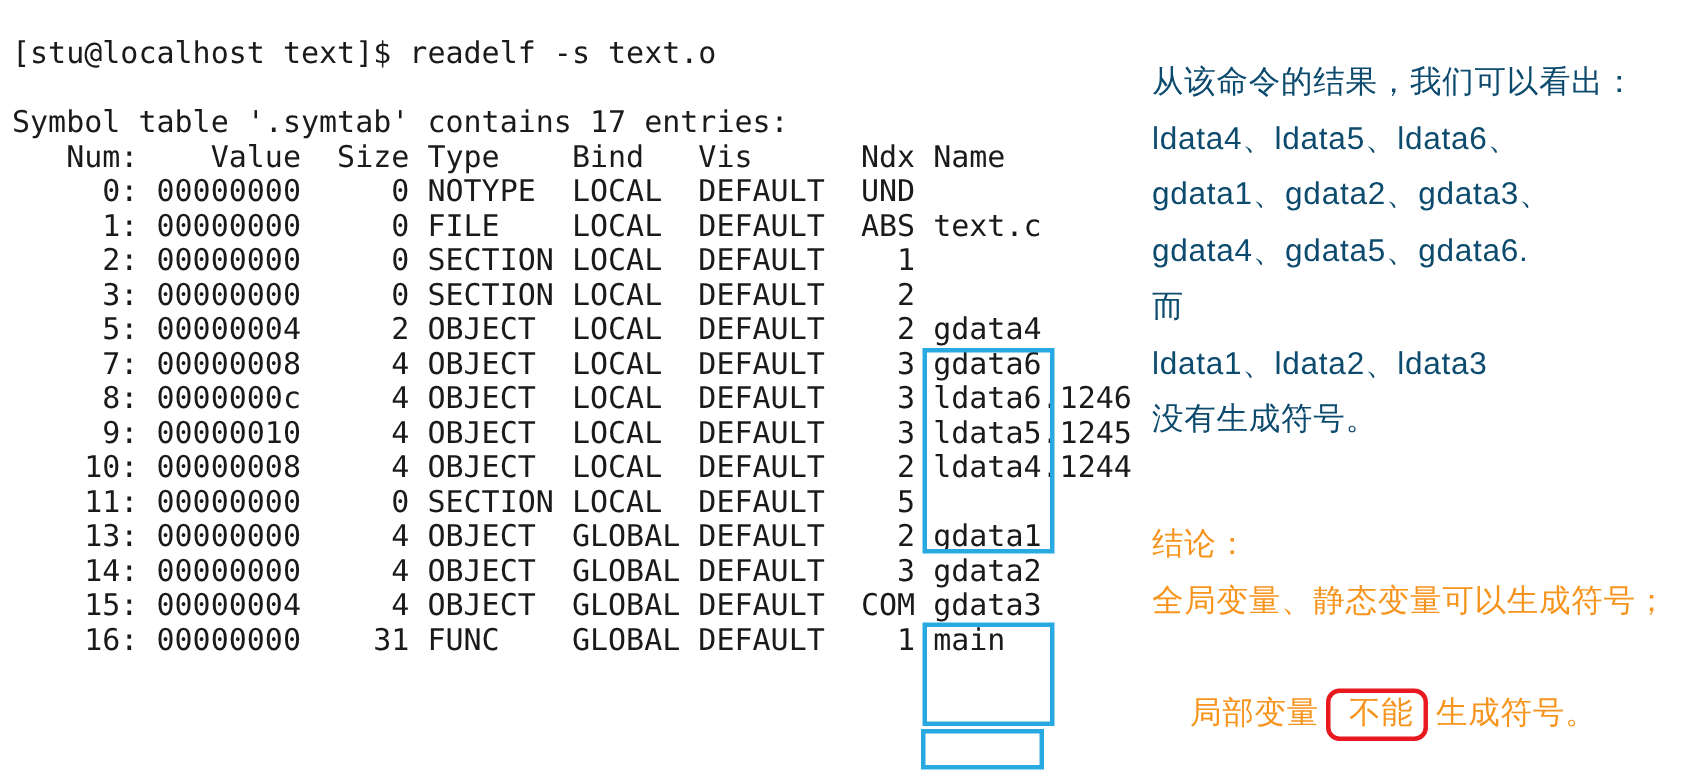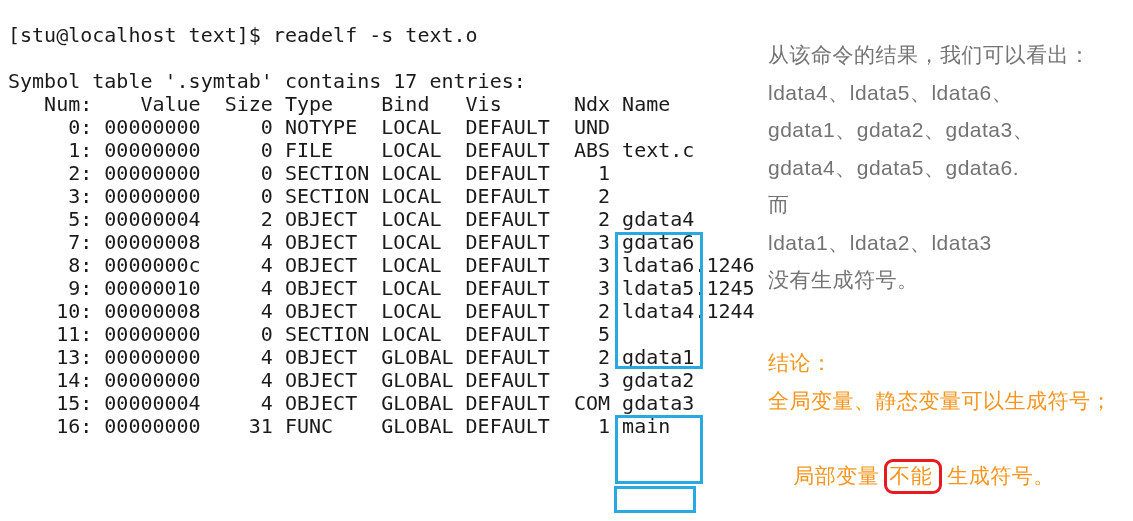--- a/index.html
+++ b/index.html
@@ -23,34 +23,34 @@
     box-sizing:border-box;
     pointer-events:none;
   }
   #box-local{left:615px;top:232px;width:88px;height:137px;}
   #box-global{left:615px;top:415px;width:88px;height:69px;}
   #box-main{left:614px;top:486px;width:82px;height:27px;}
   .note-blue{
     position:absolute;left:768px;top:36px;
     font-size:21px;line-height:37.5px;
     letter-spacing:0.5px;
-    color:#737373;
+    color:#0c4a6e;
   }
   .note-orange{
     position:absolute;left:768px;top:344px;
     font-size:21px;line-height:37.5px;
     letter-spacing:0.5px;
     color:#f7941d;
   }
   .note-line{white-space:pre;height:37.5px;}
   .red-box{
     display:inline-block;
     border:3px solid #e8191f;
     border-radius:9px;
-    padding:1px 7px 2px 2px;
+    padding:1px 7px 2px 12px;
     margin:0 5px;
     line-height:26px;
     vertical-align:baseline;
   }
 </style>
 </head>
 <body>
 
 <div class="terminal">
   <div class="t-line">[stu@localhost text]$ readelf -s text.o</div>

